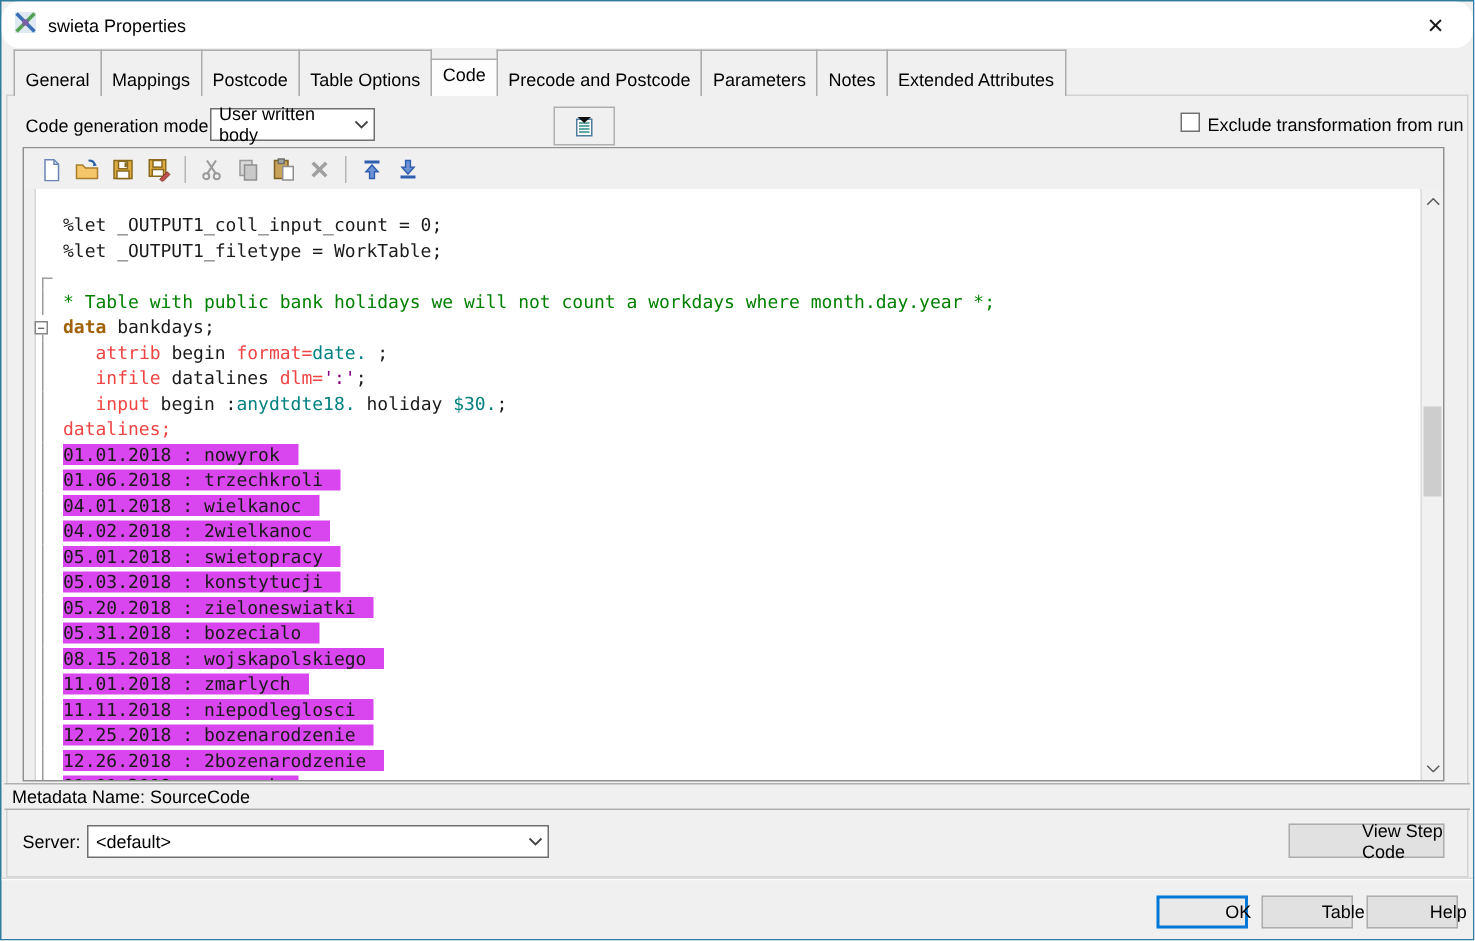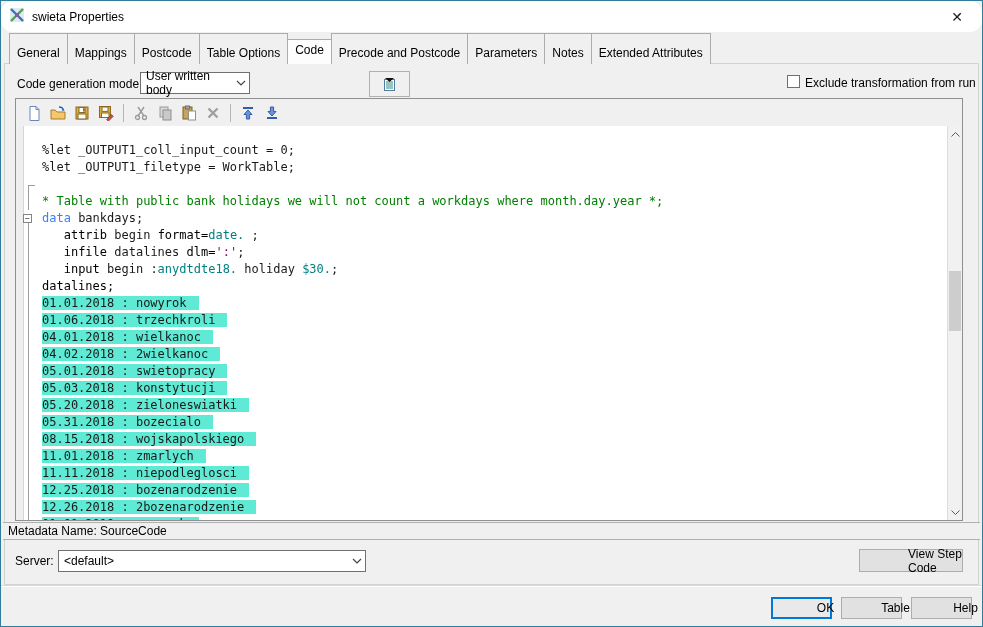--- a/index.html
+++ b/index.html
@@ -34,29 +34,29 @@
   .toolbar{position:absolute;left:0;right:0;top:0;height:27px;background:#f0f0f0;
     border-bottom:1px solid #a8a8a8;display:flex;align-items:center;padding-left:6px;}
   .tb-btn{width:24px;height:22px;display:flex;align-items:center;justify-content:center;}
   .tb-sep{width:1px;height:18px;background:#b5b5b5;margin:0 5px;}
   .editor{position:absolute;left:0;right:15px;top:27px;bottom:0;background:#fff;overflow:hidden;}
   .editor .margin-strip{position:absolute;left:0;top:0;bottom:0;width:7px;background:#efefef;
     border-right:1px solid #d6d6d6;}
   .code-lines{position:absolute;left:0;top:16px;right:0;font-family:"DejaVu Sans Mono",monospace;
     font-size:12px;line-height:17px;white-space:pre;}
   .line{position:relative;height:17px;padding-left:26px;}
-  .line.hl .text{background:#5eead4;padding-right:12px;}
+  .line.hl .text{background:#d946ef;padding-right:12px;}
   .fold-line::before{content:'';position:absolute;left:12px;top:0;height:17px;width:1px;background:#9c9c9c;}
   .fold-start::before{content:'';position:absolute;left:12px;top:9px;height:8px;width:1px;background:#9c9c9c;}
   .fold-start::after{content:'';position:absolute;left:12px;top:9px;width:7px;height:1px;background:#9c9c9c;}
   .fold-minus::before{content:'';position:absolute;left:12px;top:13px;height:4px;width:1px;background:#9c9c9c;}
   .fold-minus::after{content:'\2212';position:absolute;left:7px;top:4px;width:9px;height:9px;
     border:1px solid #848484;background:#fff;box-sizing:border-box;font:8px/7px "DejaVu Sans Mono",monospace;
     text-align:center;color:#333;}
-  .sg-p{color:#1a1a1a}.sg-k{color:#000000}.sg-kb{color:#3b82f6;font-weight:normal}
+  .sg-p{color:#1a1a1a}.sg-k{color:#ef4444}.sg-kb{color:#a16207;font-weight:bold}
   .sg-f{color:#008080}.sg-s{color:#800080}.sg-c{color:#008000}
   
   .vscroll{position:absolute;right:0;top:27px;bottom:0;width:15px;background:#f1f1f1;
     border-left:1px solid #dcdcdc;box-sizing:border-box;}
   .vs-arrow{position:absolute;left:0;width:14px;height:16px;display:flex;align-items:center;justify-content:center;}
   .vs-up{top:0}.vs-down{bottom:0}
   .vs-thumb{position:absolute;left:1px;right:1px;top:145px;height:60px;background:#cdcdcd;}
   
   .status-bar{position:absolute;left:2px;right:2px;top:521px;height:18px;background:#f0f0f0;
     border-top:1px solid #b0b0b0;border-bottom:1px solid #b0b0b0;line-height:16px;

